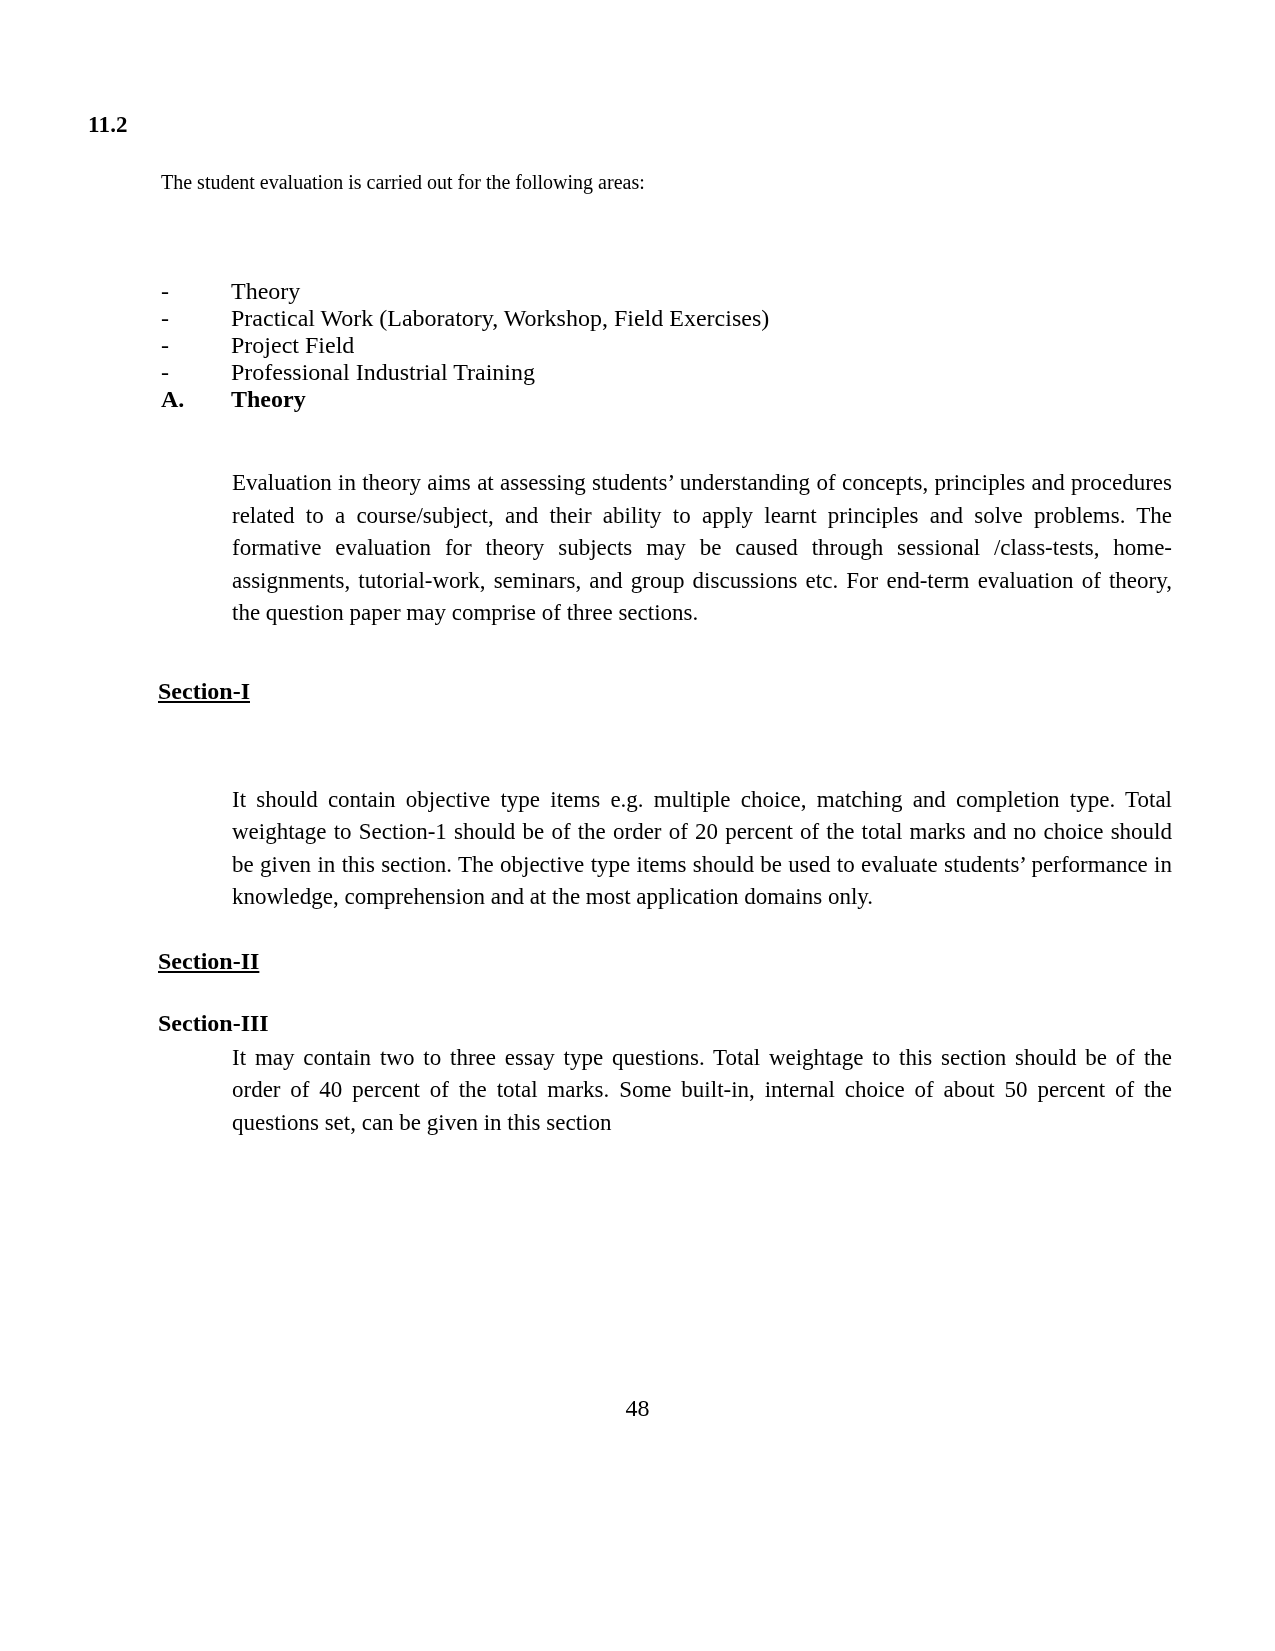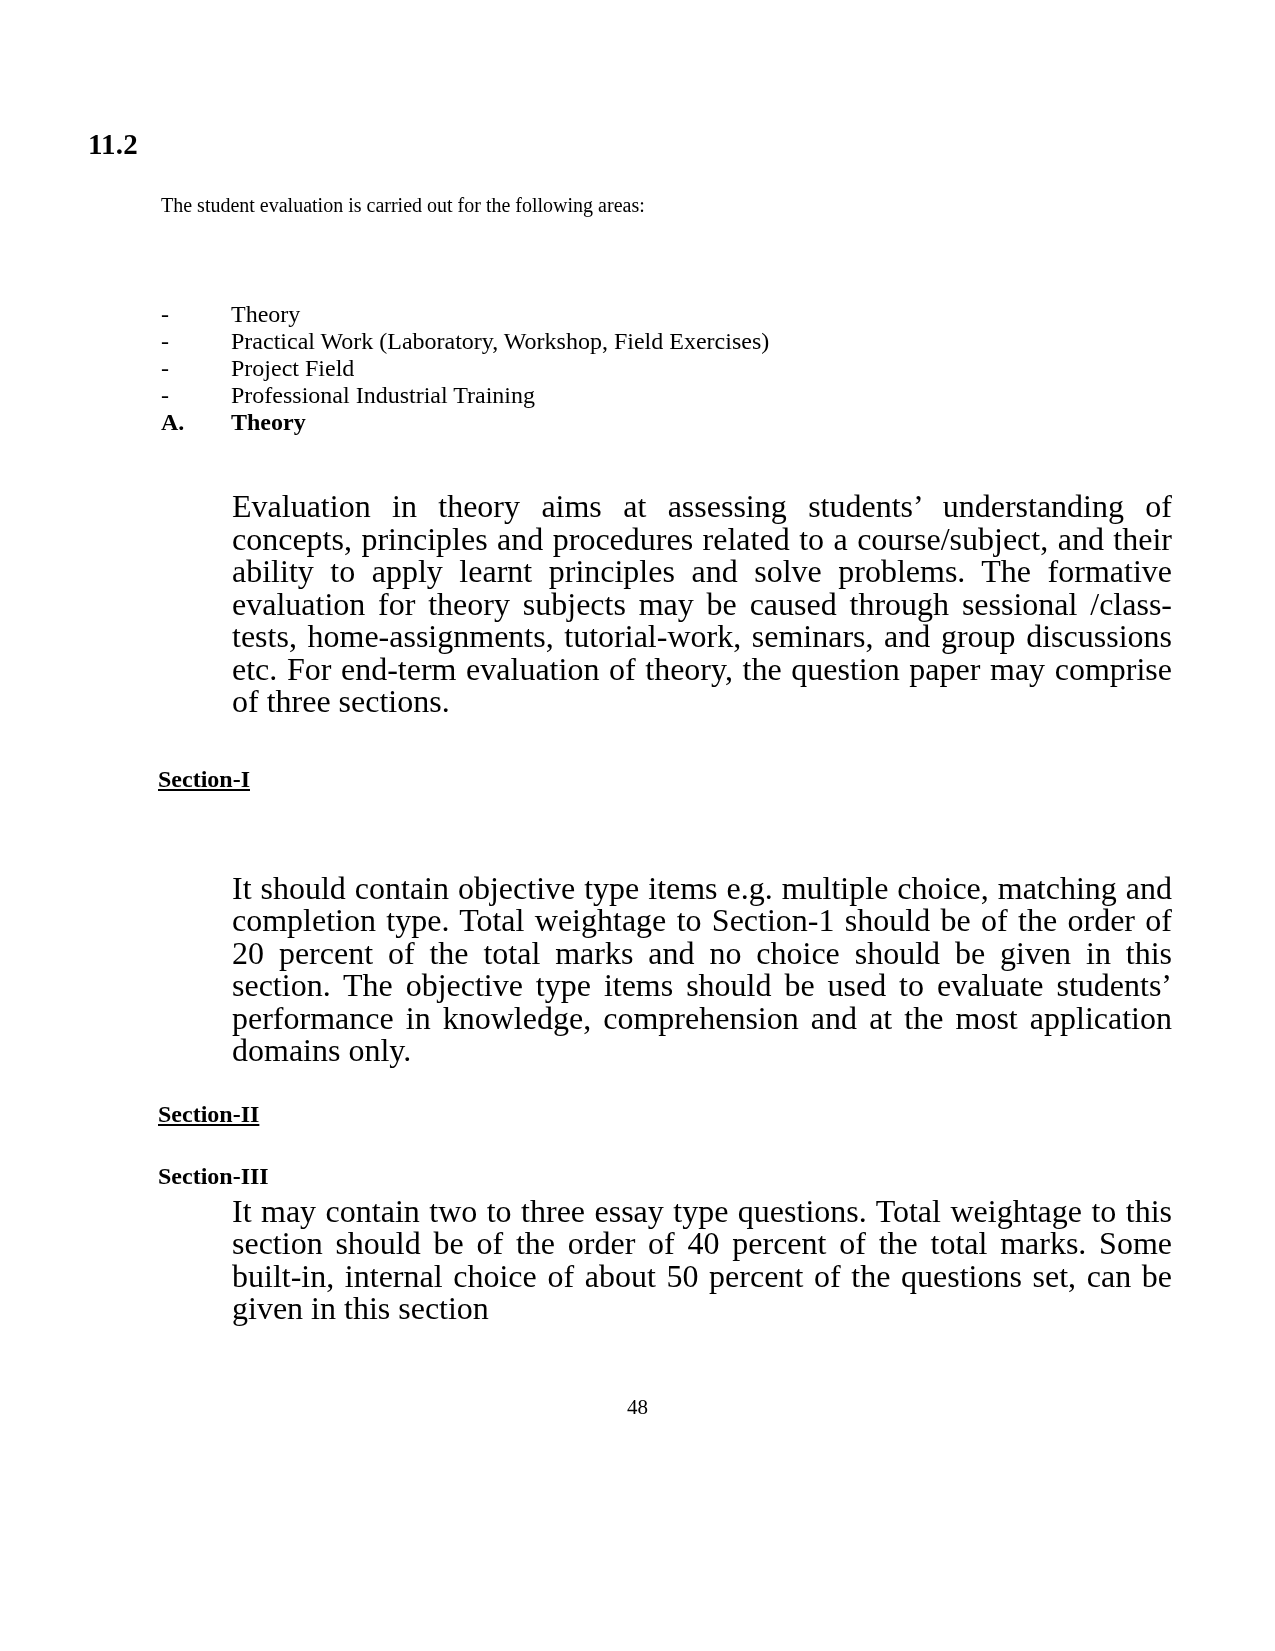--- a/index.html
+++ b/index.html
@@ -25,23 +25,23 @@
     left: 88px;
     top: 112px;
     width: 1084px;
   }
 
   
   .title-row {
     display: flex;
     align-items: baseline;
     font-weight: bold;
-    font-size: 29px;
+    font-size: 23px;
     letter-spacing: 0.2px;
-    margin: 16px 0 34px 0;
+    margin: 0 0 34px 0;
   }
   .title-num {
     width: 72px;
     flex: 0 0 72px;
   }
   .title-text {
     white-space: nowrap;
   }
 
   
@@ -71,21 +71,21 @@
     text-align: center;
   }
   .dash-item.bold {
     font-weight: bold;
   }
 
   
   .body-para {
     margin: 22px 0 0 144px;
     width: 940px;
-    font-size: 32px;
+    font-size: 23px;
     line-height: 32.5px;
     text-align: justify;
     text-justify: inter-word;
   }
   .body-para.gap-lg {
     margin-top: 54px;
   }
   .body-para.gap-xl {
     margin-top: 78px;
   }
@@ -111,21 +111,21 @@
     margin-top: 46px;
   }
 
   
   .page-number {
     position: absolute;
     left: 0;
     right: 0;
     top: 1395px;
     text-align: center;
-    font-size: 21px;
+    font-size: 24px;
   }
 </style>
 </head>
 <body>
 
 <div class="page">
   <div class="content">
 
     <div class="title-row">
       <span class="title-num">11.2</span>

